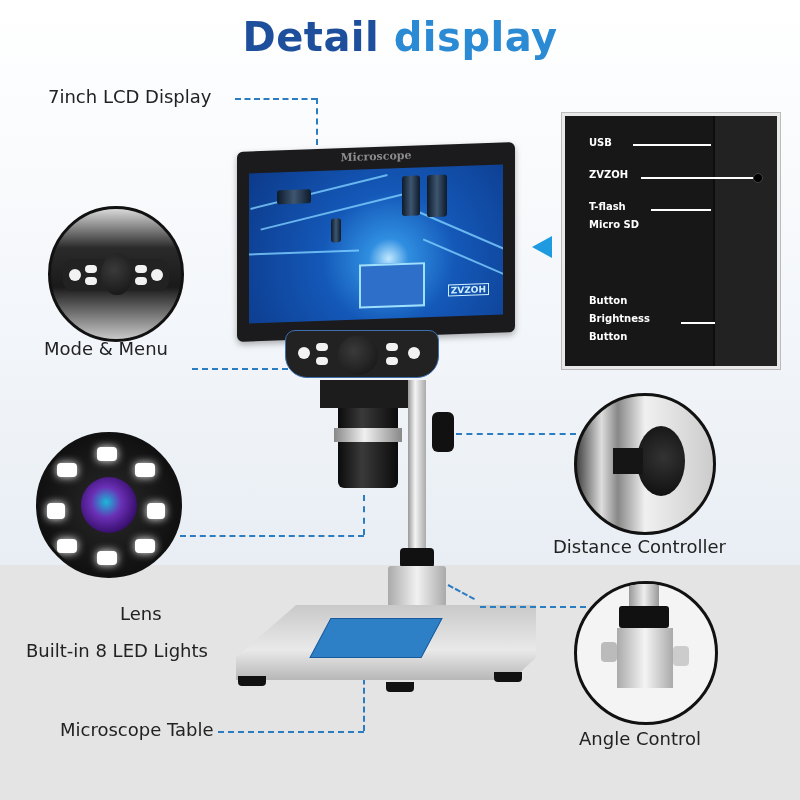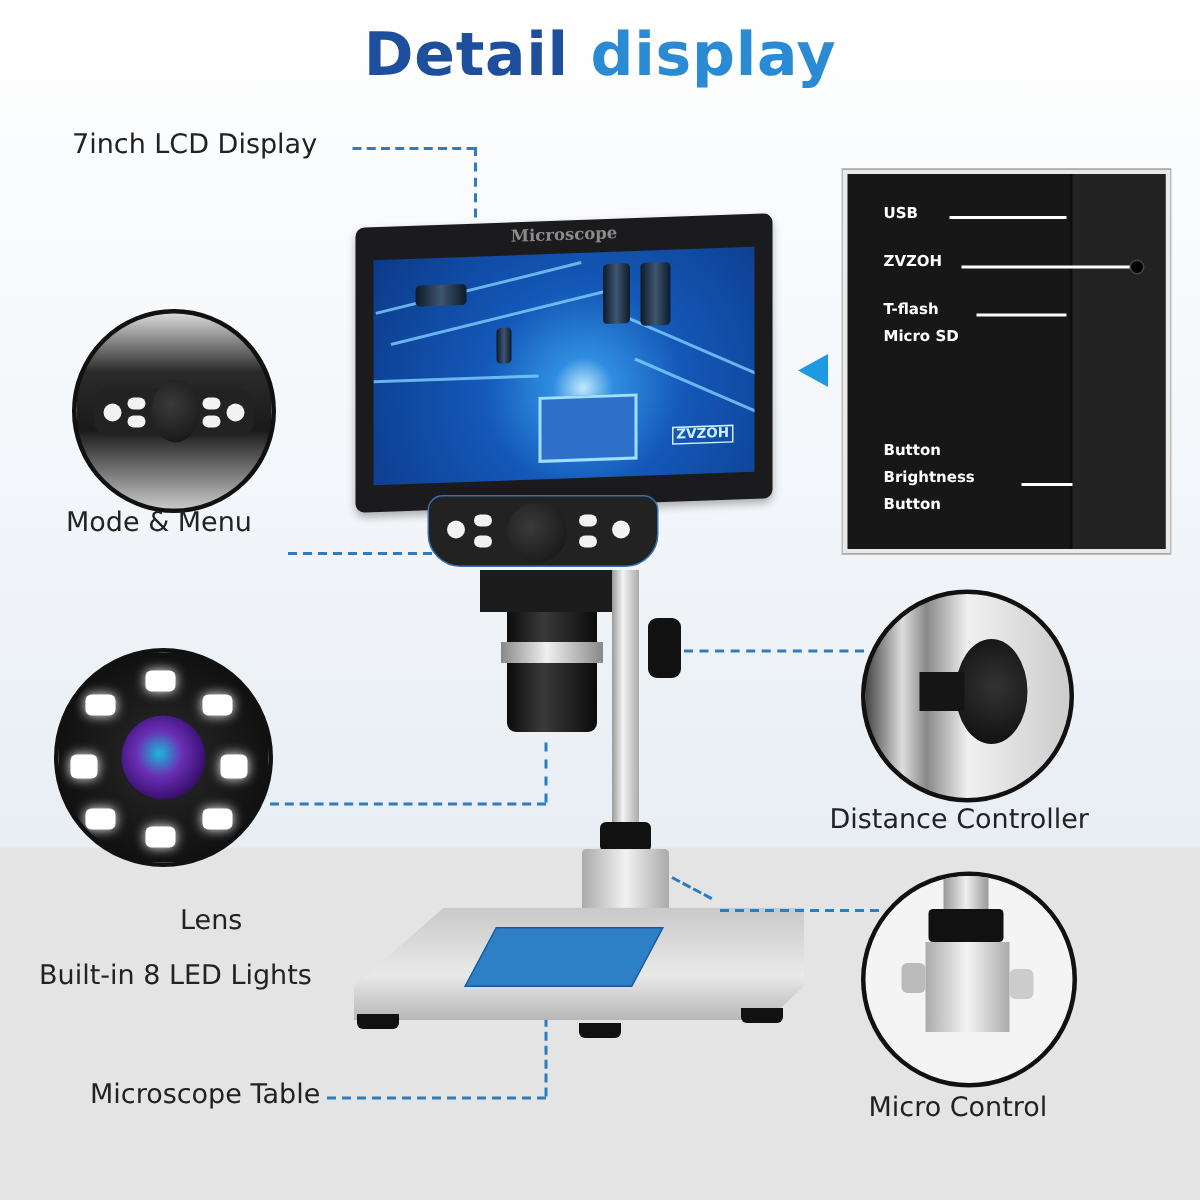--- a/index.html
+++ b/index.html
@@ -155,21 +155,21 @@
 
 <div class="dash-h" style="left:448px;top:584px;width:30px;transform:rotate(28deg);transform-origin:left;"></div>
 <div class="dash-h" style="left:480px;top:606px;width:106px;"></div>
 <div class="circle" style="left:574px;top:581px;width:138px;height:138px;background:#f4f4f4;">
   <div style="position:absolute;left:52px;top:0;width:30px;height:24px;background:linear-gradient(90deg,#999,#eee,#999);"></div>
   <div style="position:absolute;left:42px;top:22px;width:50px;height:22px;background:#111;border-radius:3px;"></div>
   <div style="position:absolute;left:40px;top:44px;width:56px;height:60px;background:linear-gradient(90deg,#aaa,#f4f4f4 50%,#aaa);"></div>
   <div style="position:absolute;left:24px;top:58px;width:16px;height:20px;background:#bbb;border-radius:4px;"></div>
   <div style="position:absolute;left:96px;top:62px;width:16px;height:20px;background:#ccc;border-radius:4px;"></div>
 </div>
-<div class="label" style="left:579px;top:728px;">Micro Control</div>
+<div class="label" style="left:579px;top:728px;">Angle Control</div>
 
 <div class="arrow"></div>
 
 <div class="side-panel">
   <div class="strip"></div>
   <div class="port-label" style="left:24px;top:18px;">USB</div>
   <div class="port-line" style="left:68px;top:28px;width:78px;"></div>
   <div class="port-label" style="left:24px;top:50px;">ZVZOH</div>
   <div class="port-line" style="left:76px;top:61px;width:116px;"></div>
   <div style="position:absolute;left:188px;top:57px;width:8px;height:8px;border-radius:50%;background:#000;border:1px solid #444;"></div>

